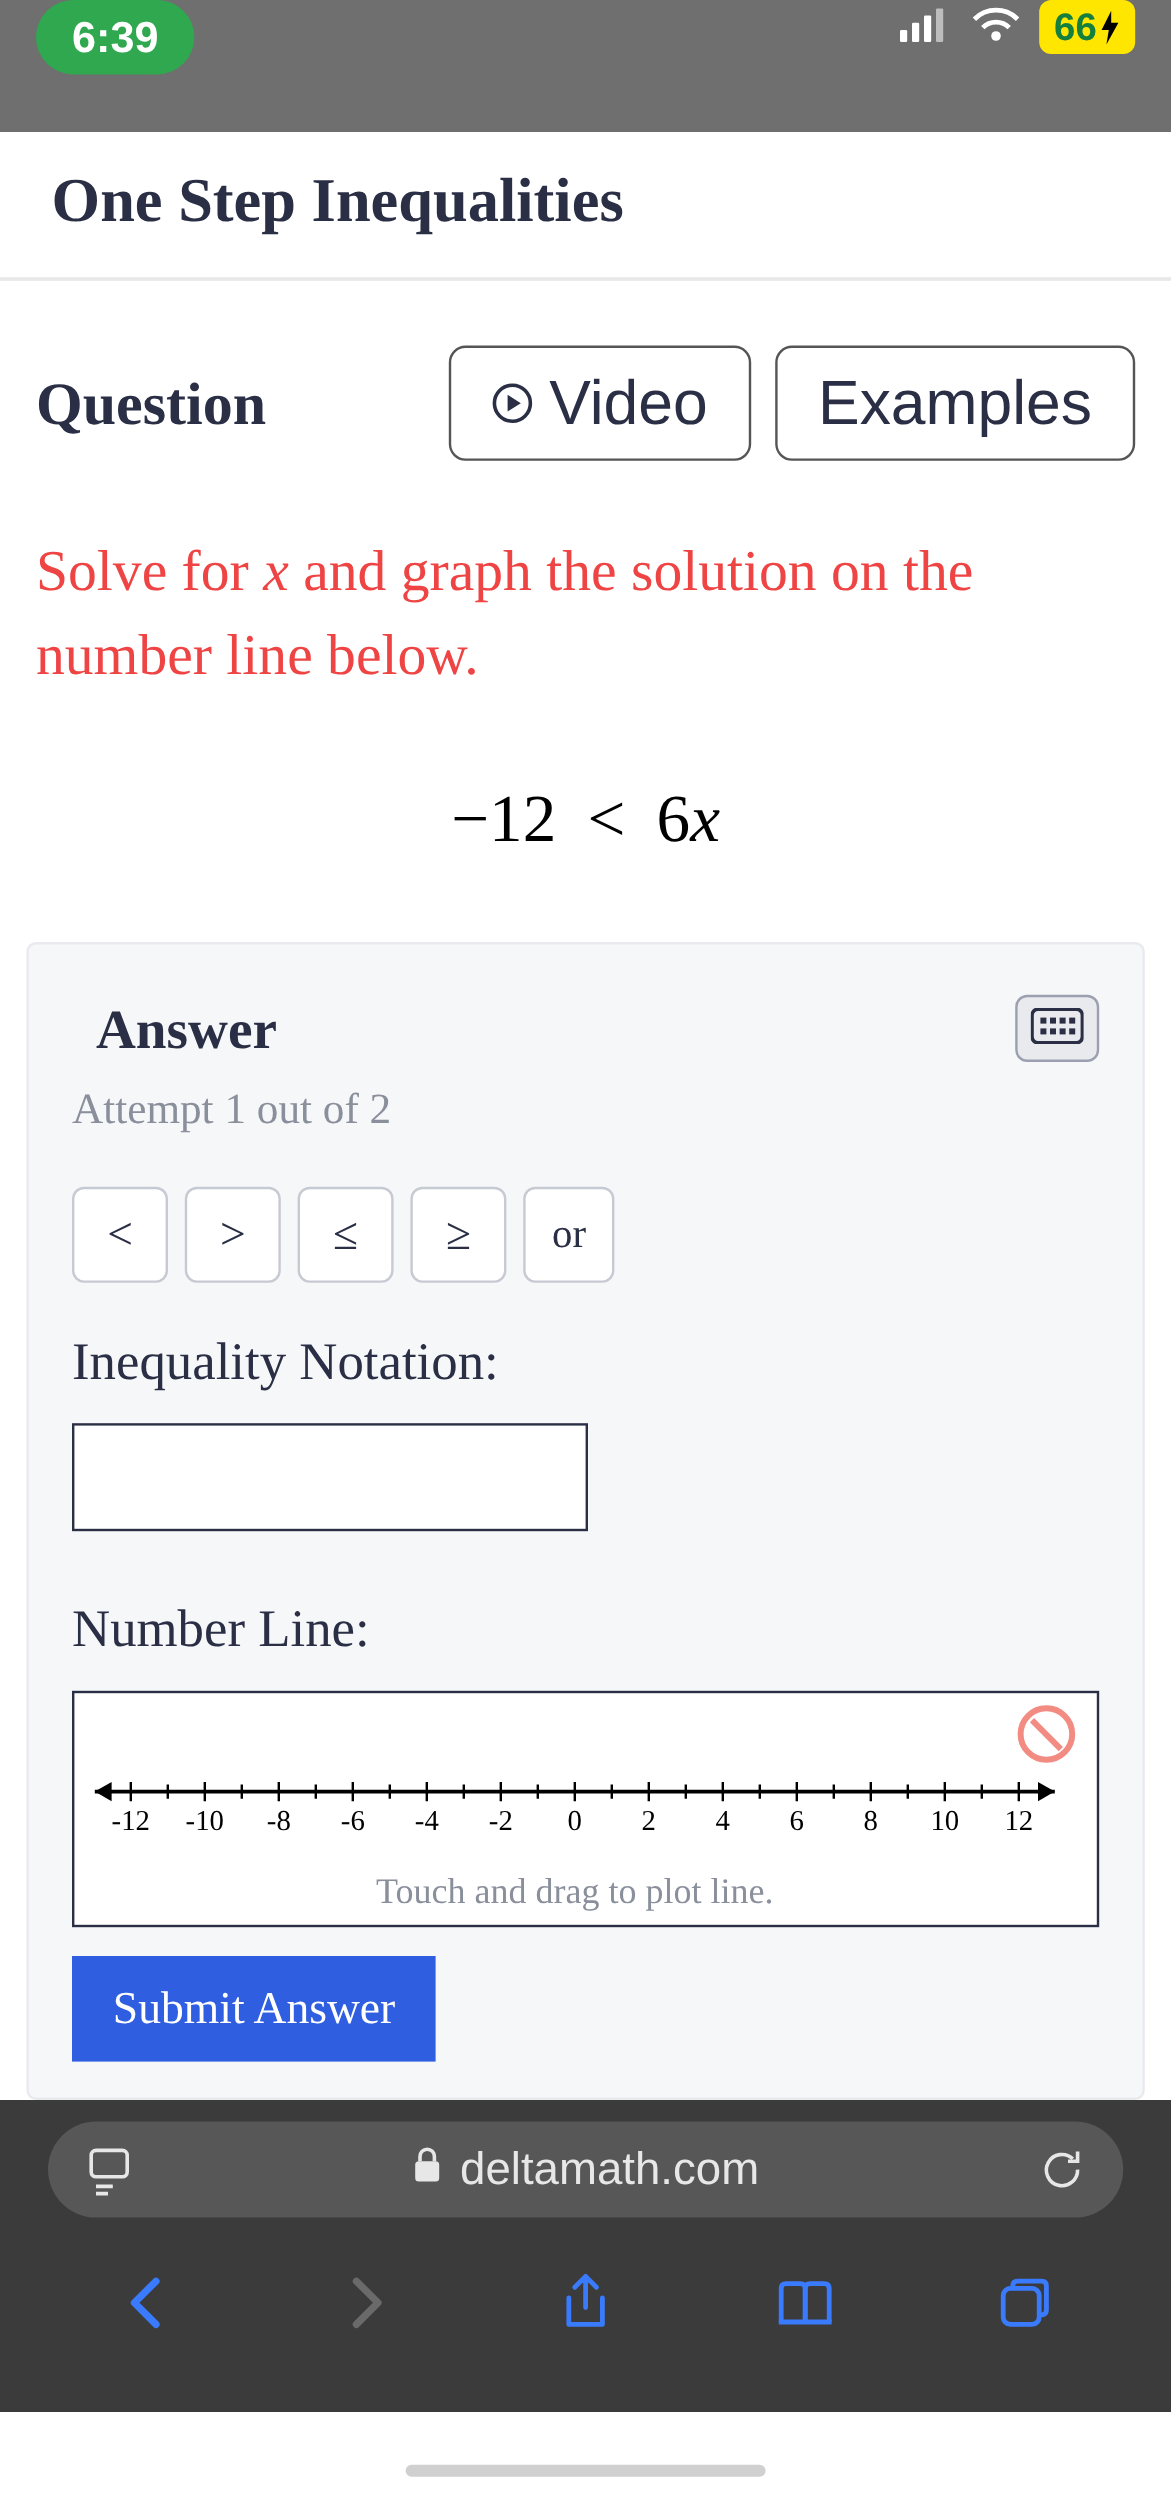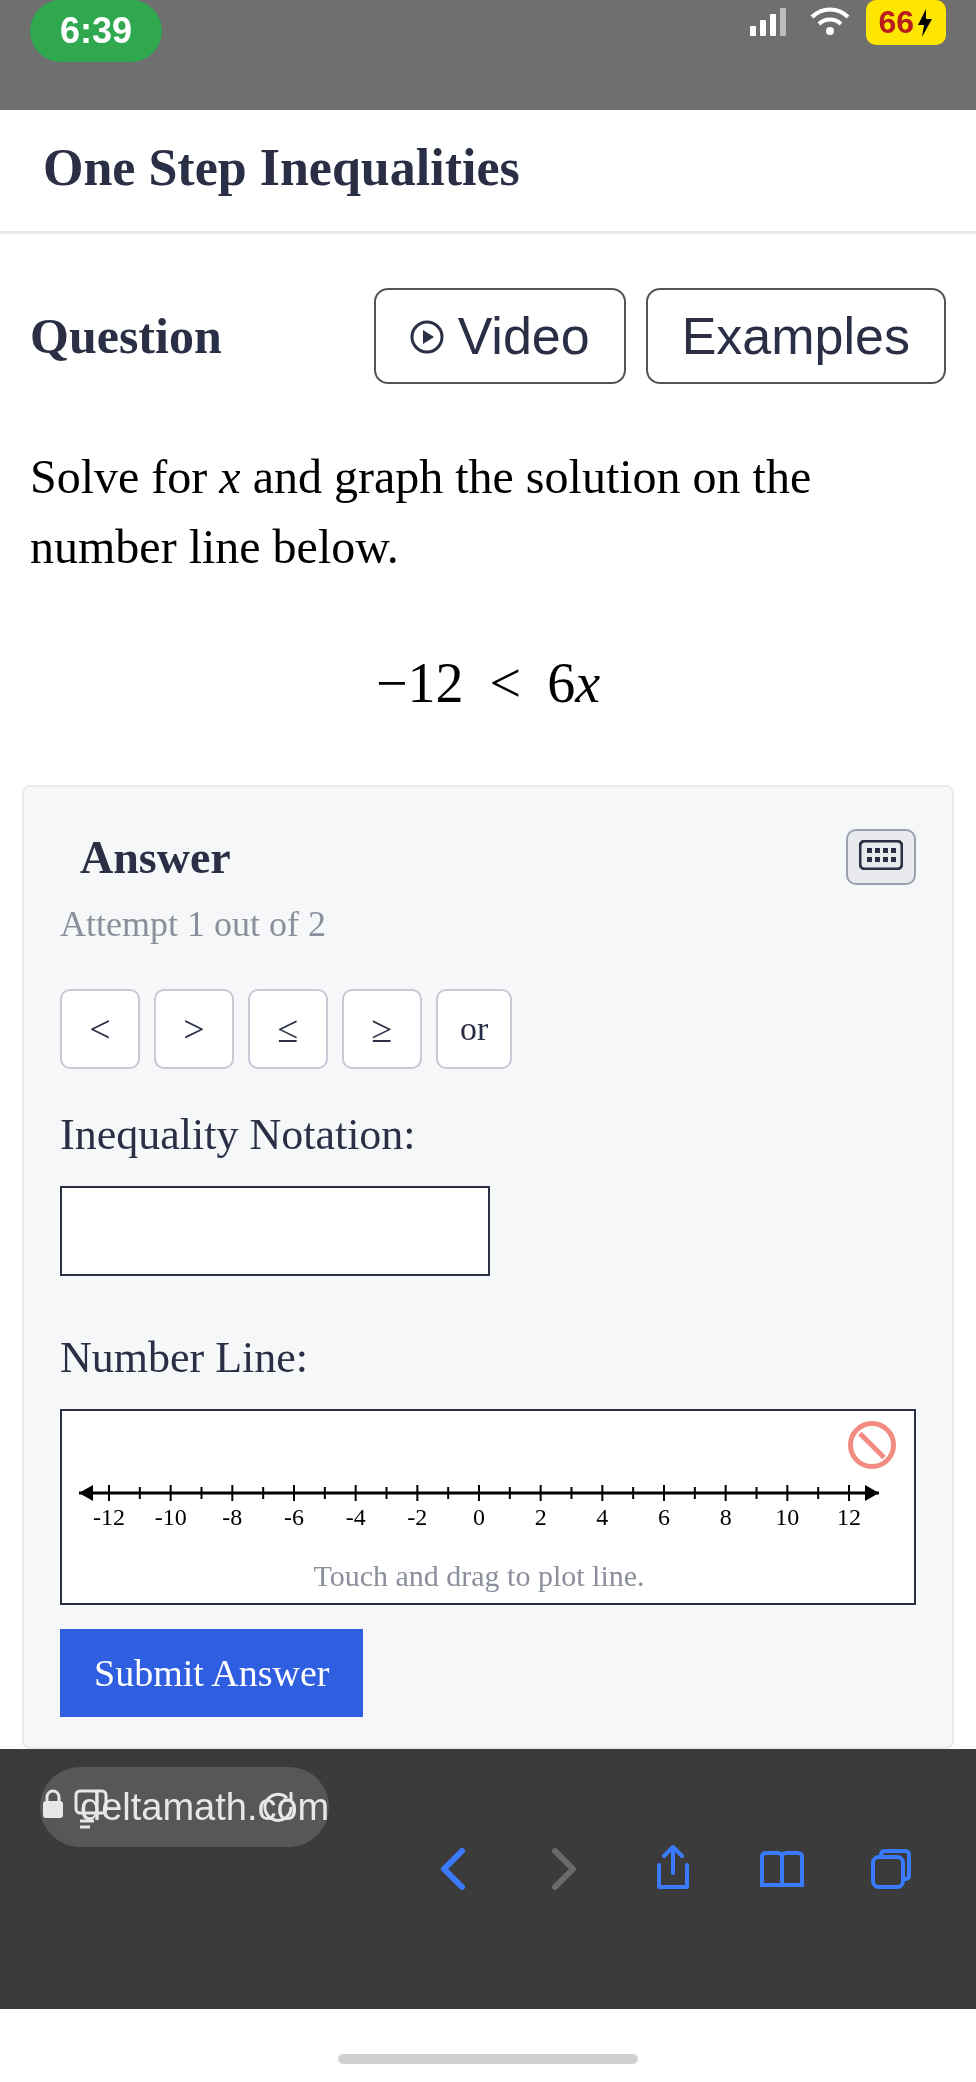--- a/index.html
+++ b/index.html
@@ -25,21 +25,21 @@
     color: #fff;
     font-family: -apple-system, Helvetica, Arial, sans-serif;
     font-weight: 600;
     font-size: 36px;
     padding: 10px 30px;
     border-radius: 40px;
   }
   .status-right { display: flex; align-items: center; gap: 14px; }
   .battery-pill {
     background: #ffe600;
-    color: #b91c1c;
+    color: #15803d;
     font-family: -apple-system, Helvetica, Arial, sans-serif;
     font-weight: 700;
     font-size: 32px;
     padding: 4px 12px;
     border-radius: 10px;
     display: flex;
     align-items: center;
   }
   .page-title {
     font-size: 52px;
@@ -68,21 +68,21 @@
     border: 2px solid #555;
     border-radius: 14px;
     padding: 16px 34px;
     display: flex;
     align-items: center;
     gap: 14px;
     cursor: pointer;
   }
   .prompt {
     font-size: 48px;
-    color: #000000;
+    color: #ef4444;
     padding: 48px 30px 10px 30px;
     line-height: 1.45;
   }
   .prompt .mathvar { font-style: italic; }
   .equation {
     font-size: 56px;
     text-align: center;
     padding: 60px 0 70px 0;
     font-family: 'Latin Modern', Georgia, serif;
   }
@@ -153,21 +153,21 @@
     color:#fff;
     font-family: Georgia, serif;
     font-size: 38px;
     padding: 22px 34px;
     border:none;
     cursor:pointer;
   }
   .browser-chrome {
     height: 260px;
     background:#3b3b3b;
-    display:flex; flex-direction:row;
+    display:flex; flex-direction:column;
   }
   .url-bar {
     margin: 18px 40px 0 40px;
     height: 80px;
     background:#575757;
     border-radius: 40px;
     display:flex; align-items:center; justify-content:center;
     gap:14px;
     color:#e7e7e7;
     font-family:-apple-system, Helvetica, Arial, sans-serif;

